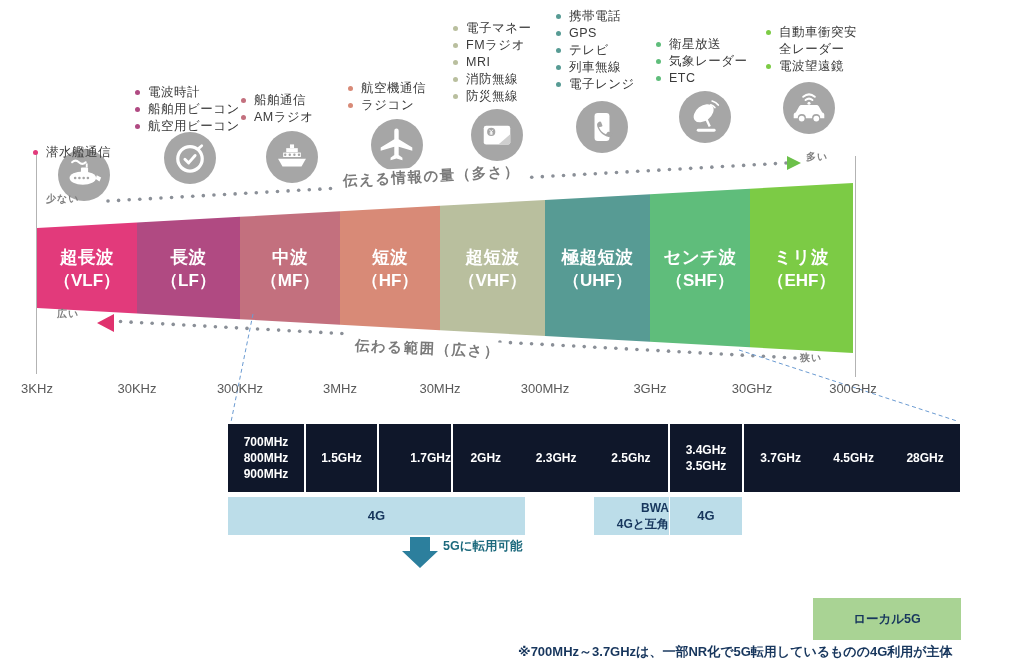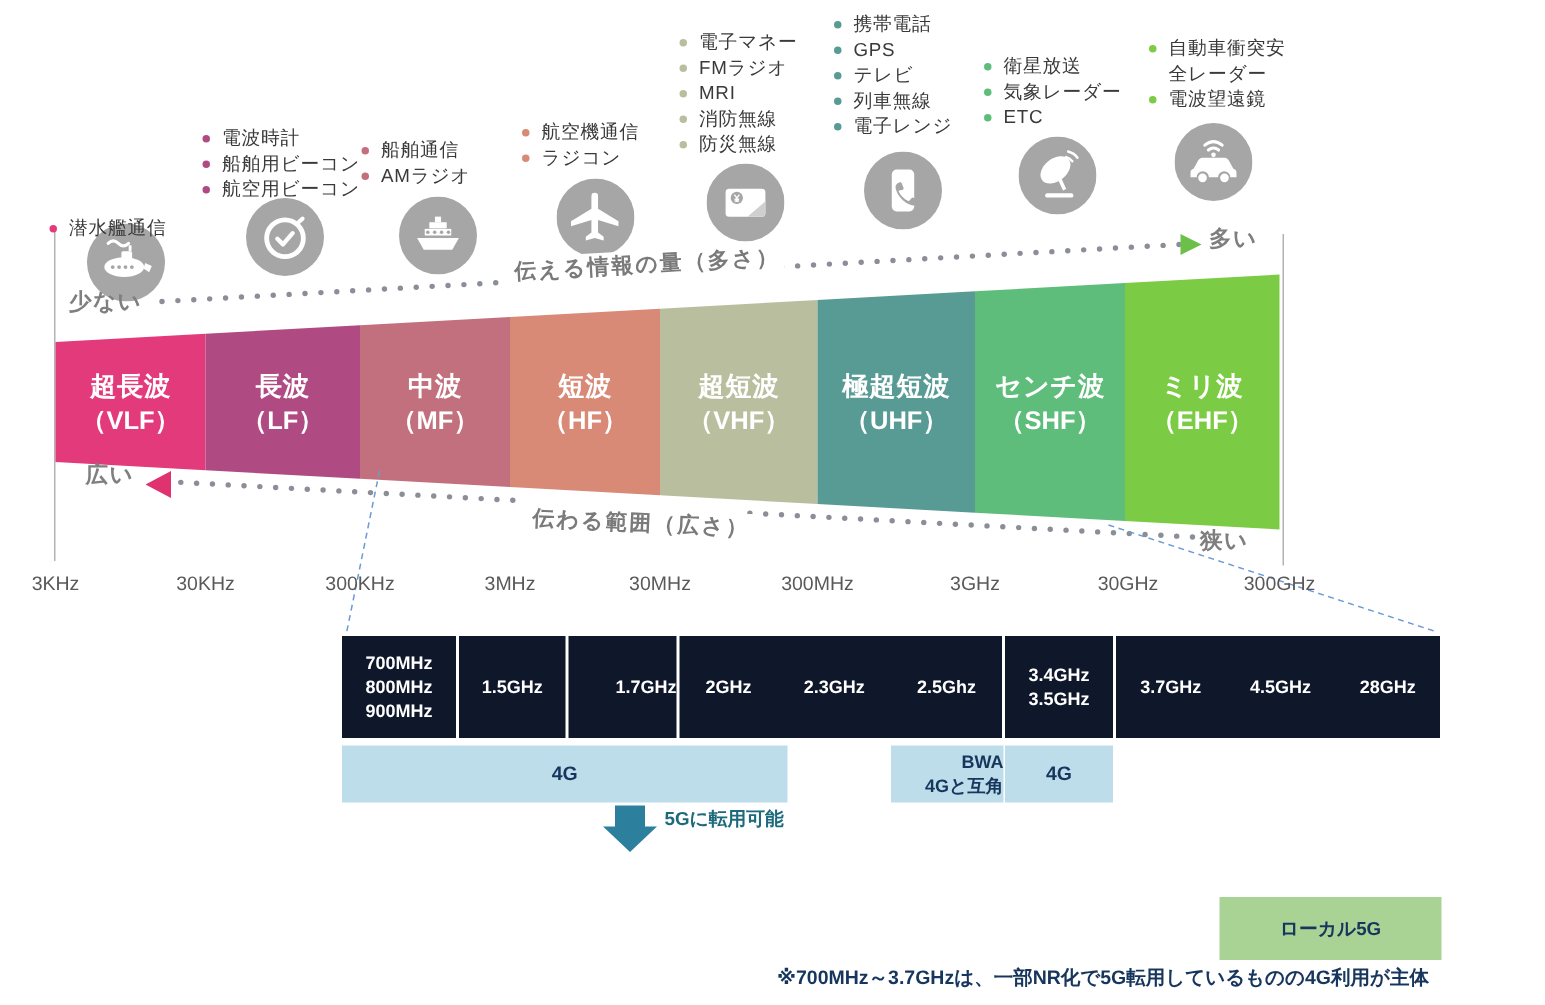--- a/index.html
+++ b/index.html
@@ -1,20 +1,20 @@
 <!DOCTYPE html>
 <html><head>
 <meta charset="utf-8">
 <style>
   html,body{margin:0;padding:0;background:#fff;}
   .stage{position:relative;width:1030px;height:670px;background:#fff;overflow:hidden;
          font-family:"Liberation Sans","DejaVu Sans",sans-serif;}
   #vector-layer{position:absolute;left:0;top:0;z-index:1;}
   .lbl{position:absolute;z-index:3;white-space:nowrap;}
-  .axis-end{color:#7f7f7f;font-size:15px;font-weight:bold;letter-spacing:1px;}
+  .axis-end{color:#7f7f7f;font-size:10px;font-weight:bold;letter-spacing:1px;}
   .rot-label{color:#7a7a7a;font-size:14.5px;font-weight:bold;letter-spacing:1.5px;
              background:#fff;padding:0 3px;}
   .tick{position:absolute;z-index:3;color:#595959;font-size:13px;transform:translateX(-50%);
         white-space:nowrap;}
   .app-list{position:absolute;z-index:3;list-style:none;margin:0;padding:0;
             font-size:12.5px;line-height:17px;color:#3a3a3a;letter-spacing:0.5px;}
   .app-list li{display:flex;align-items:flex-start;}
   .app-list .bullet{flex:0 0 auto;width:5px;height:5px;border-radius:50%;margin:6px 8px 0 0;}
   .app-icon{position:absolute;z-index:2;}
   .hdr-row{position:absolute;z-index:3;display:flex;background:#0f172a;}

